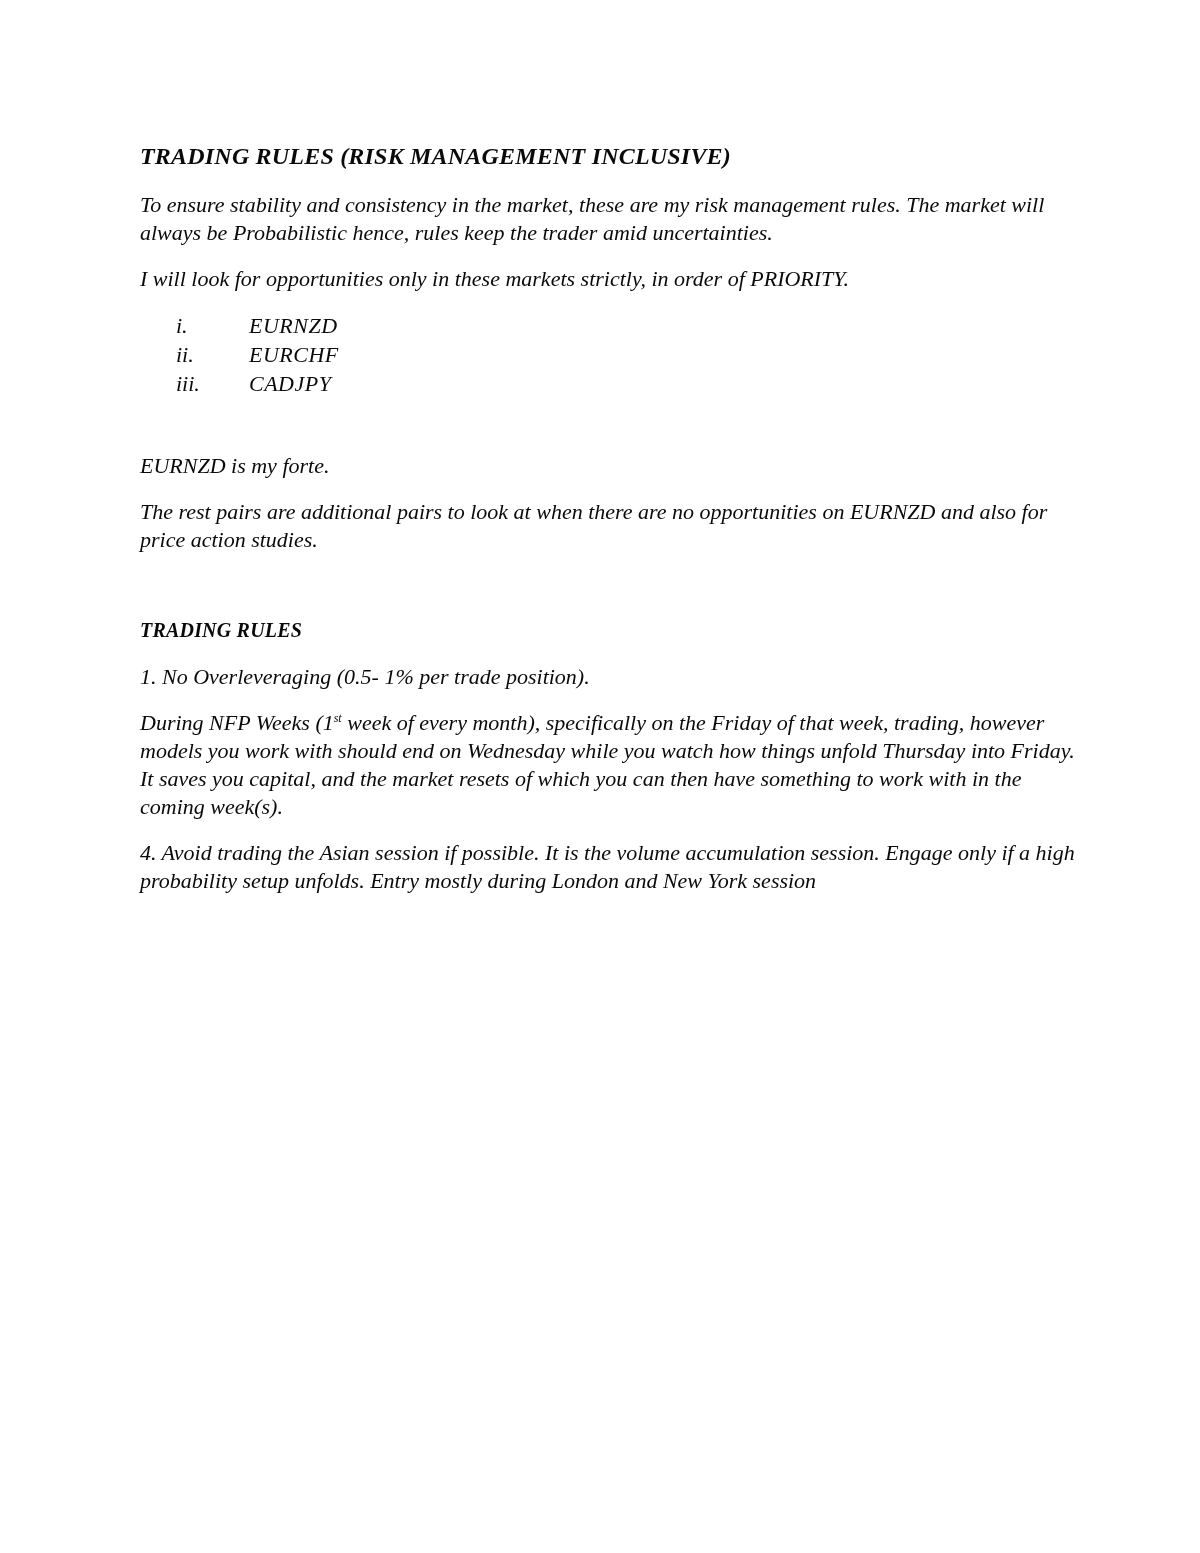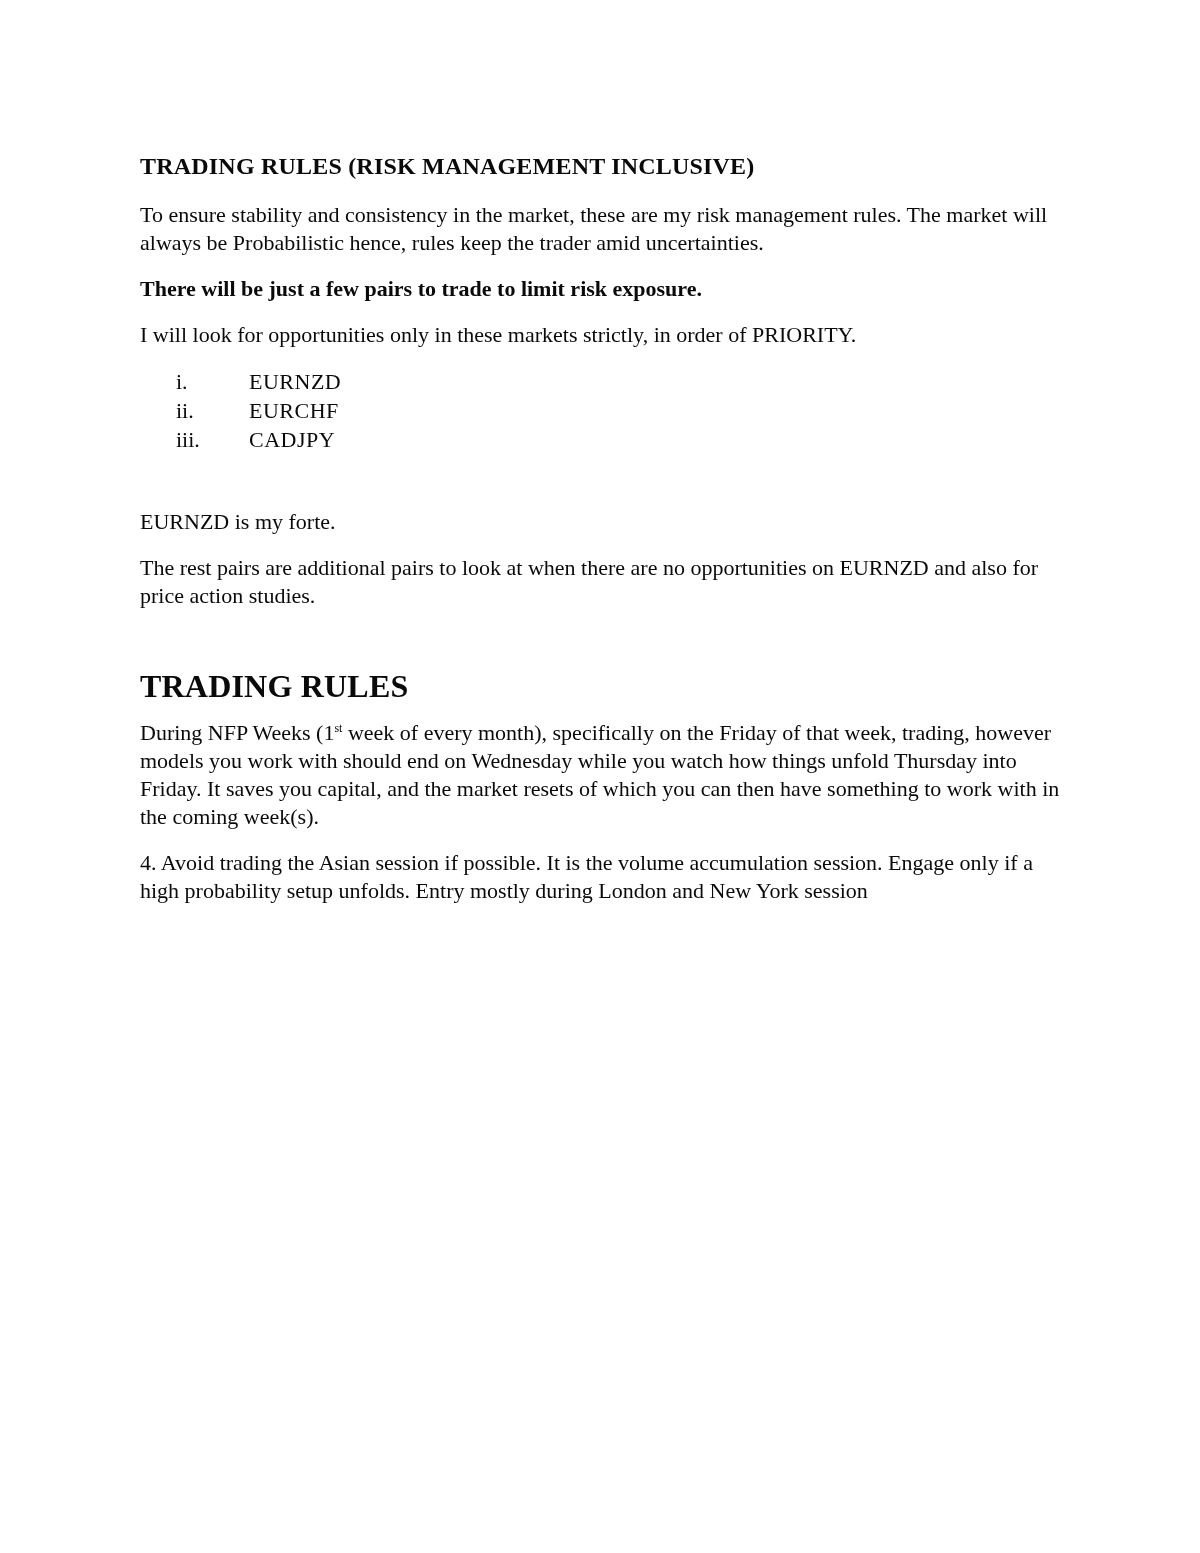--- a/index.html
+++ b/index.html
@@ -17,22 +17,23 @@
   }
   .page {
     position: relative;
     width: 1200px;
     height: 1553px;
     background: #ffffff;
   }
   .content {
     position: absolute;
     left: 140px;
-    top: 152px;
+    top: 142px;
     width: 935px;
+    font-style: italic;
   }
   .doc-title {
     font-size: 24px;
     font-weight: bold;
     line-height: 29px;
     margin: 0 0 20px 0;
     letter-spacing: 0.2px;
   }
   .para {
     font-size: 22px;
@@ -55,42 +56,41 @@
     padding-left: 36px;
     width: 73px;
     flex: 0 0 auto;
   }
   .pair-label {
     letter-spacing: 0.5px;
   }
   .spacer-a { height: 36px; }
   .spacer-b { height: 44px; }
   .section-heading {
-    font-size: 32px;
+    font-size: 20px;
     font-weight: bold;
     line-height: 29px;
     margin: 0 0 18px 0;
     letter-spacing: 0.2px;
   }
   sup {
     font-size: 12px;
     line-height: 0;
   }
 </style>
 </head>
 <body>
 
 <div class="page">
   <div class="content">
 
     <h1 class="doc-title">TRADING RULES (RISK MANAGEMENT INCLUSIVE)</h1>
 
     <p class="para">To ensure stability and consistency in the market, these are my risk management rules. The market will always be Probabilistic hence, rules keep the trader amid uncertainties.</p>
 
-    <p class="para bold">There will be just a few pairs to trade to limit risk exposure.</p>
 
     <p class="para">I will look for opportunities only in these markets strictly, in order of PRIORITY.</p>
 
     <div class="roman-list">
       <div class="roman-row">
         <span class="roman-num">i.</span>
         <span class="pair-label">EURNZD</span>
       </div>
       <div class="roman-row">
         <span class="roman-num">ii.</span>
@@ -105,20 +105,21 @@
     <div class="spacer-a"></div>
 
     <p class="para">EURNZD is my forte.</p>
 
     <p class="para">The rest pairs are additional pairs to look at when there are no opportunities on EURNZD and also for price action studies.</p>
 
     <div class="spacer-b"></div>
 
     <h2 class="section-heading">TRADING RULES</h2>
 
+    <p class="para">1. No Overleveraging (0.5- 1% per trade position).</p>
 
 
     <p class="para"><span>During NFP Weeks (1</span><sup>st</sup><span> week of every month), specifically on the Friday of that week, trading, however models you work with should end on Wednesday while you watch how things unfold Thursday into Friday. It saves you capital, and the market resets of which you can then have something to work with in the coming week(s).</span></p>
 
 
     <p class="para">4. Avoid trading the Asian session if possible. It is the volume accumulation session. Engage only if a high probability setup unfolds. Entry mostly during London and New York session</p>
 
 
   </div>
 </div>

